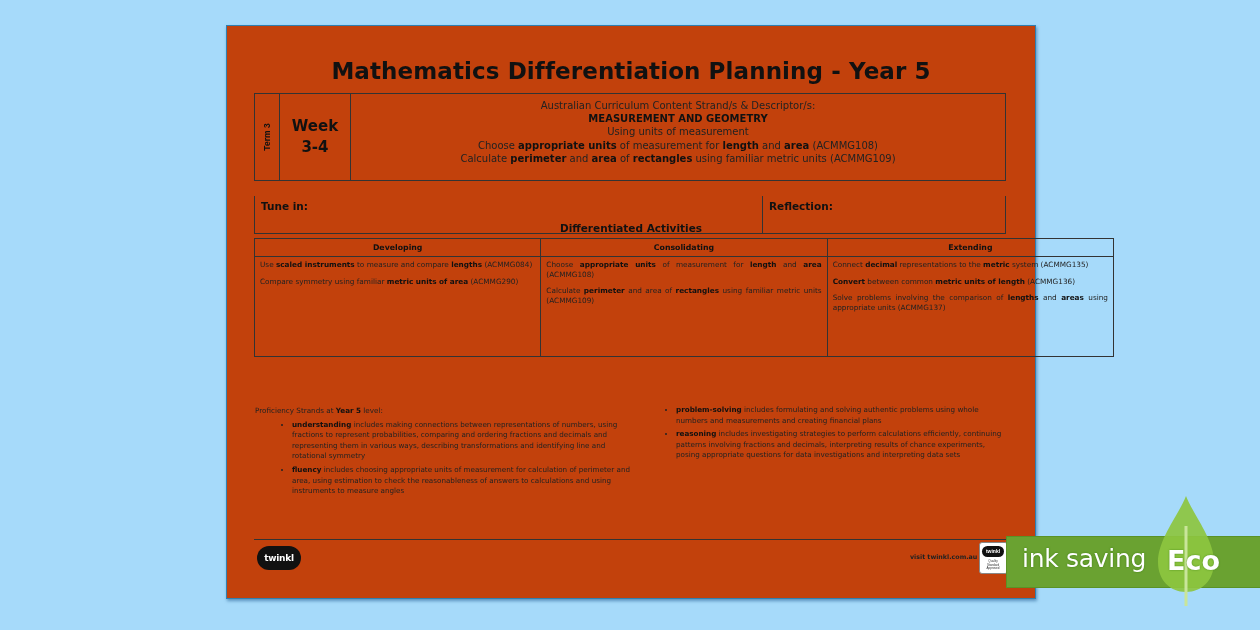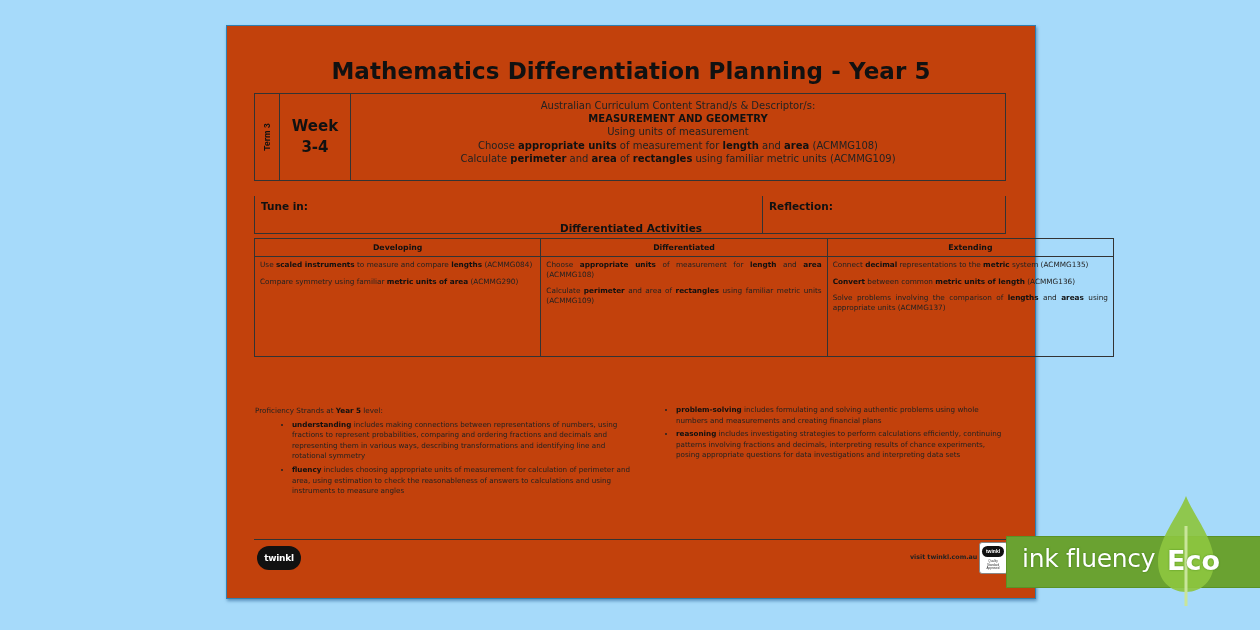--- a/index.html
+++ b/index.html
@@ -148,21 +148,21 @@
     <div class="cell left"><span>Tune in:</span></div>
     <div class="cell right"><span>Reflection:</span></div>
   </div>
 
   <div class="diffhead">Differentiated Activities</div>
 
   <table class="acts">
     <tbody>
         <tr>
       <th>Developing</th>
-      <th>Differentiated</th>
+      <th>Consolidating</th>
       <th>Extending</th>
     </tr>
     <tr>
       <td>
         <p><span>Use </span><b>scaled instruments</b><span> to measure and compare </span><b>lengths</b><span> (ACMMG084)</span></p>
         <p><span>Compare symmetry using familiar </span><b>metric units of area</b><span> (ACMMG290)</span></p>
       </td>
       <td>
         <p><span>Choose </span><b>appropriate units</b><span> of measurement for </span><b>length</b><span> and </span><b>area</b><span> (ACMMG108)</span></p>
         <p><span>Calculate </span><b>perimeter</b><span> and area of </span><b>rectangles</b><span> using familiar metric units (ACMMG109)</span></p>
@@ -193,18 +193,18 @@
   <div class="footline"></div>
   <div class="twinkl-logo">twinkl</div>
   <div class="visit">visit twinkl.com.au</div>
   <div class="badge">
     <div class="blob">twinkl</div>
     <div class="small">Quality Standard Approved</div>
   </div>
 </div>
 
 <div class="eco-band"></div>
-<div class="eco-text">ink fluency</div>
+<div class="eco-text">ink saving</div>
 <svg class="leaf" viewBox="0 0 60 114">
   <path d="M30 2 C 22 22, 2 45, 2 68 C 2 86, 14 98, 30 98 C 46 98, 58 86, 58 68 C 58 45, 38 22, 30 2 Z" fill="#8dc63f" opacity="0.92"></path>
   <line x1="30" y1="32" x2="30" y2="112" stroke="#c9e59a" stroke-width="3"></line>
 </svg>
 <div class="eco-word">Eco</div>
 
 </body></html>

